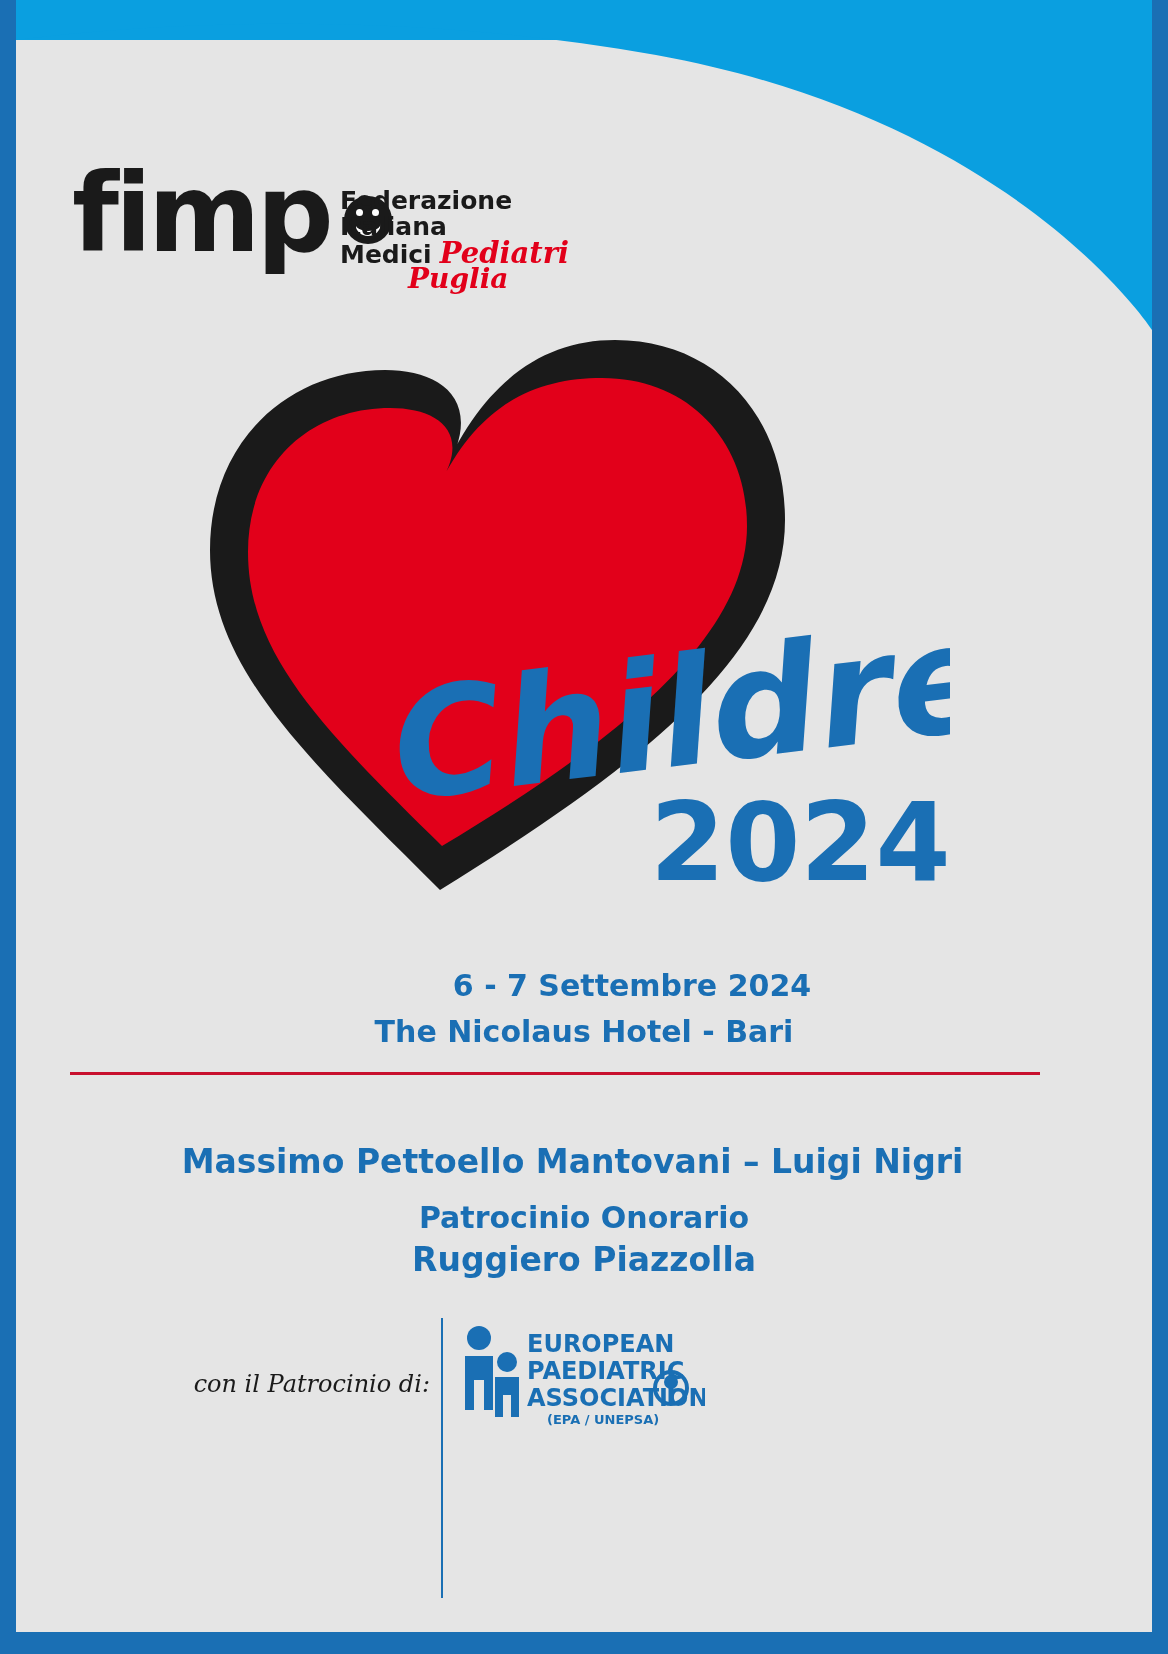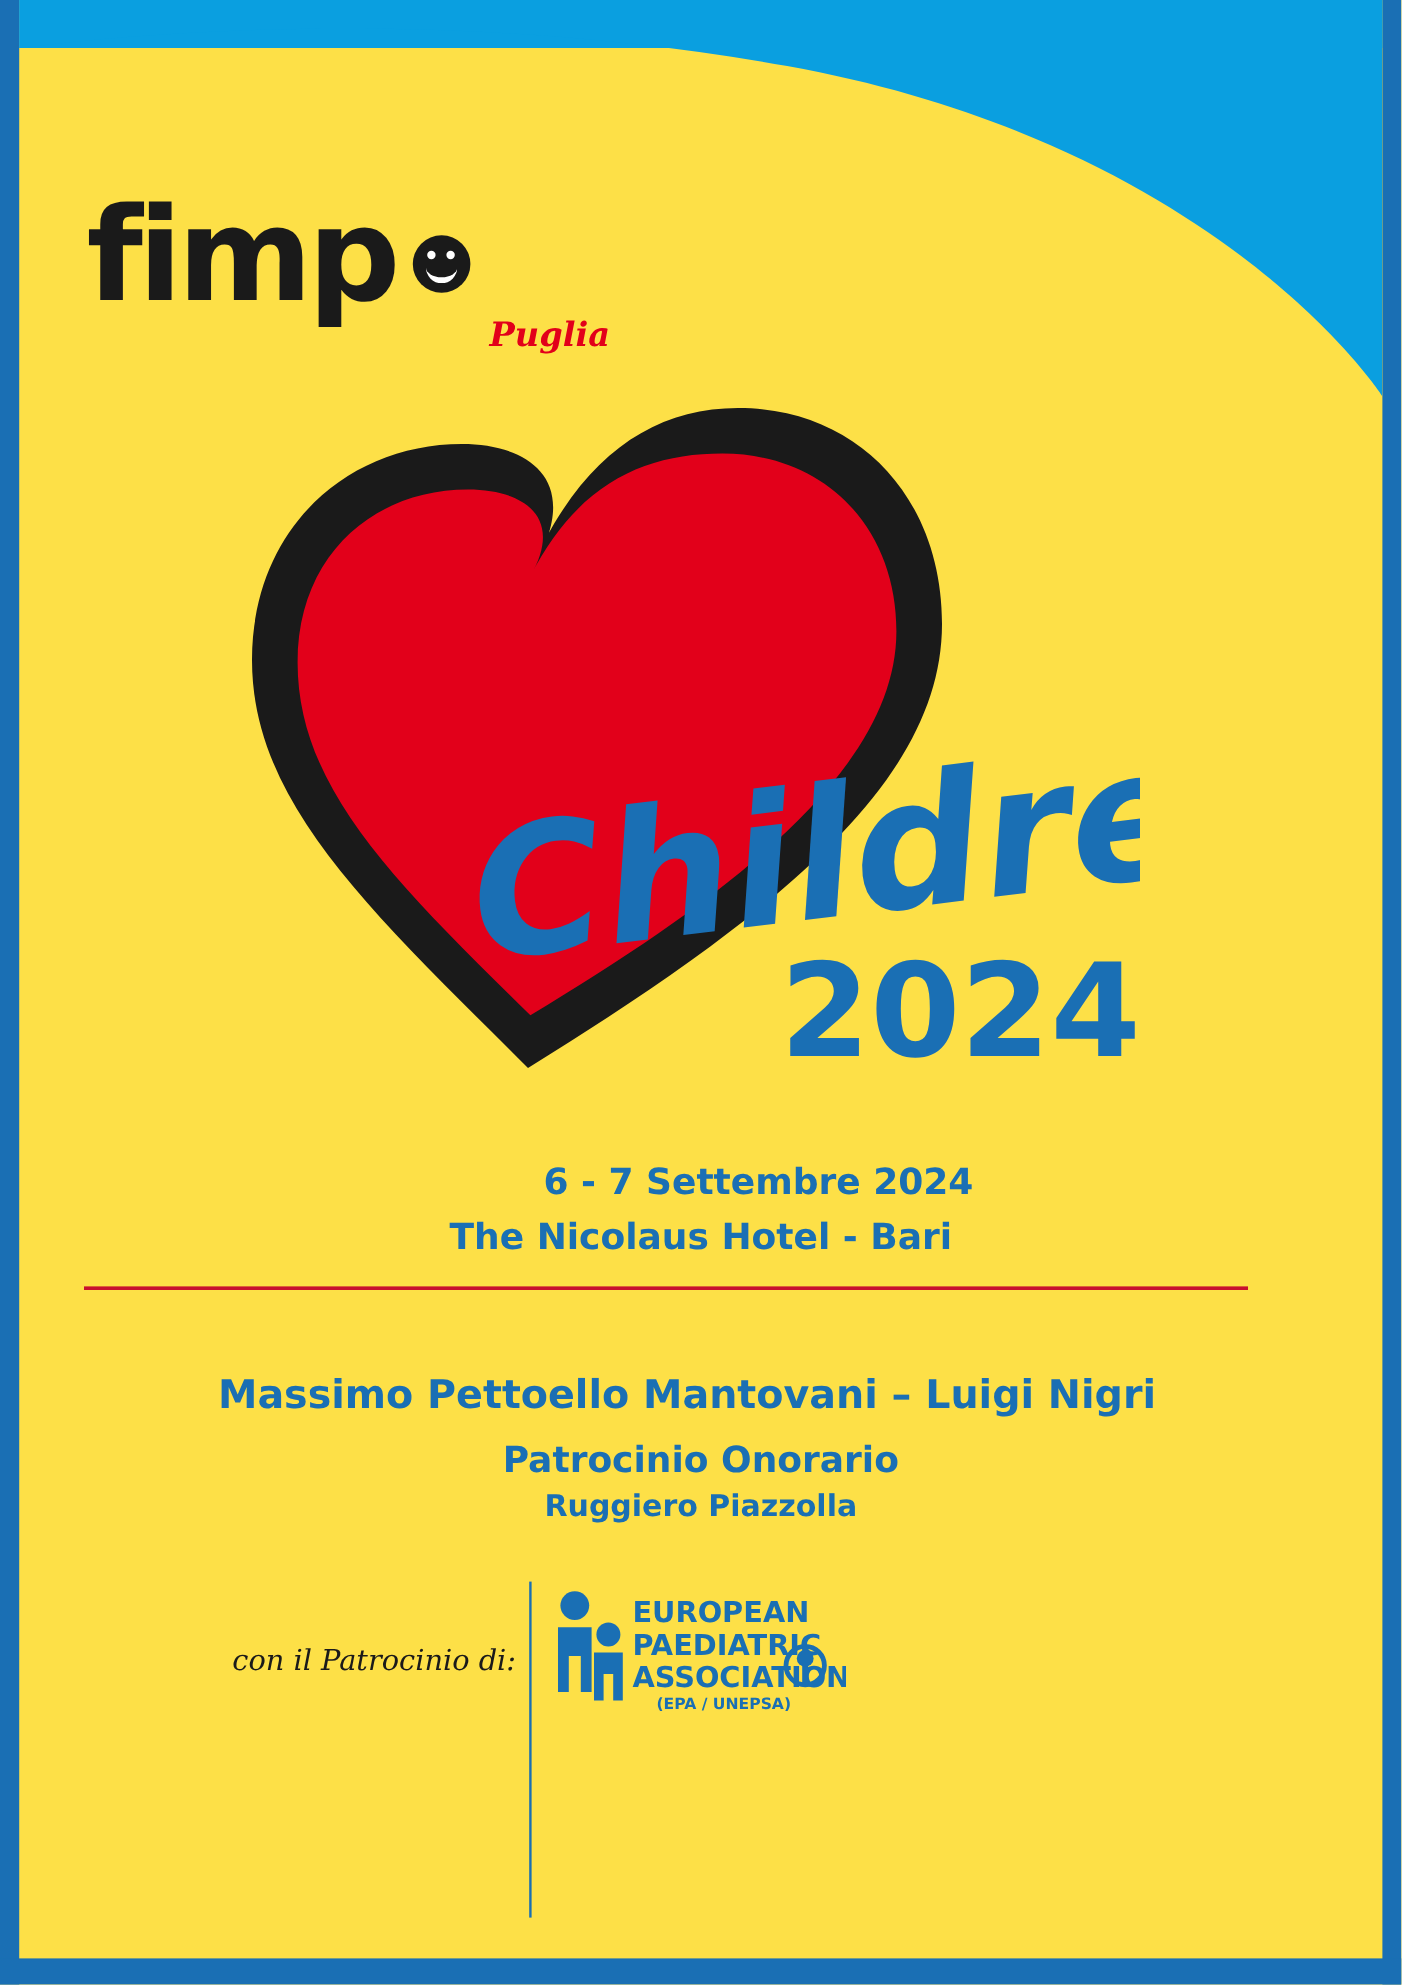--- a/index.html
+++ b/index.html
@@ -7,21 +7,21 @@
     padding: 0;
     background: #ffffff;
   }
   body {
     font-family: "Liberation Sans", sans-serif;
   }
   .page {
     position: relative;
     width: 1168px;
     height: 1654px;
-    background: #fde047;
+    background: #e5e5e5;
     overflow: hidden;
   }
   
   .edge-left {
     position: absolute;
     left: 0; top: 0;
     width: 16px; height: 1654px;
     background: #1a6fb4;
   }
   .edge-right {
@@ -187,21 +187,21 @@
     font-size: 30px;
     color: #1a6fb4;
   }
   .names-2 {
     position: absolute;
     left: 0; top: 1240px;
     width: 1168px;
     text-align: center;
     font-family: "DejaVu Sans", sans-serif;
     font-weight: bold;
-    font-size: 25px;
+    font-size: 33px;
     color: #1a6fb4;
   }
 
   
   .patronage-label {
     position: absolute;
     left: 150px; top: 1370px;
     width: 280px;
     text-align: right;
     font-family: "DejaVu Serif", serif;
@@ -239,20 +239,27 @@
     </svg>
   </div>
 
   <div class="logo-block">
     <div class="fimp-word">fimp</div>
     <div class="fimp-smiley">
       <span class="eye l"></span>
         <span class="eye r"></span>
         <span class="mouth"></span>
     </div>
+    <div class="fimp-lines">
+      <div class="ln">Federazione</div>
+      <div class="ln">Italiana</div>
+      <div class="ln">
+        <span>Medici</span><span class="fimp-ped">Pediatri</span>
+      </div>
+    </div>
     <div class="fimp-puglia">Puglia</div>
   </div>
 
   <div class="hero">
     <svg width="800" height="600" viewBox="0 0 800 600">
       <g>
         <path d="M270 600 C140 470 40 380 40 260 C40 150 120 80 215 80 C272 80 320 112 270 190 C310 95 370 50 445 50 C545 50 615 125 615 230 C615 360 480 470 270 600 Z" transform="translate(20,-30)" fill="#1a1a1a"></path>
         <path d="M272 556 C158 444 78 366 78 262 C78 172 142 118 220 118 C268 118 300 142 272 190 C312 112 368 88 432 88 C518 88 577 150 577 236 C577 346 452 448 272 556 Z" transform="translate(20,-30)" fill="#e2001a"></path>
       </g>
       <g fill="#1a6fb4">

